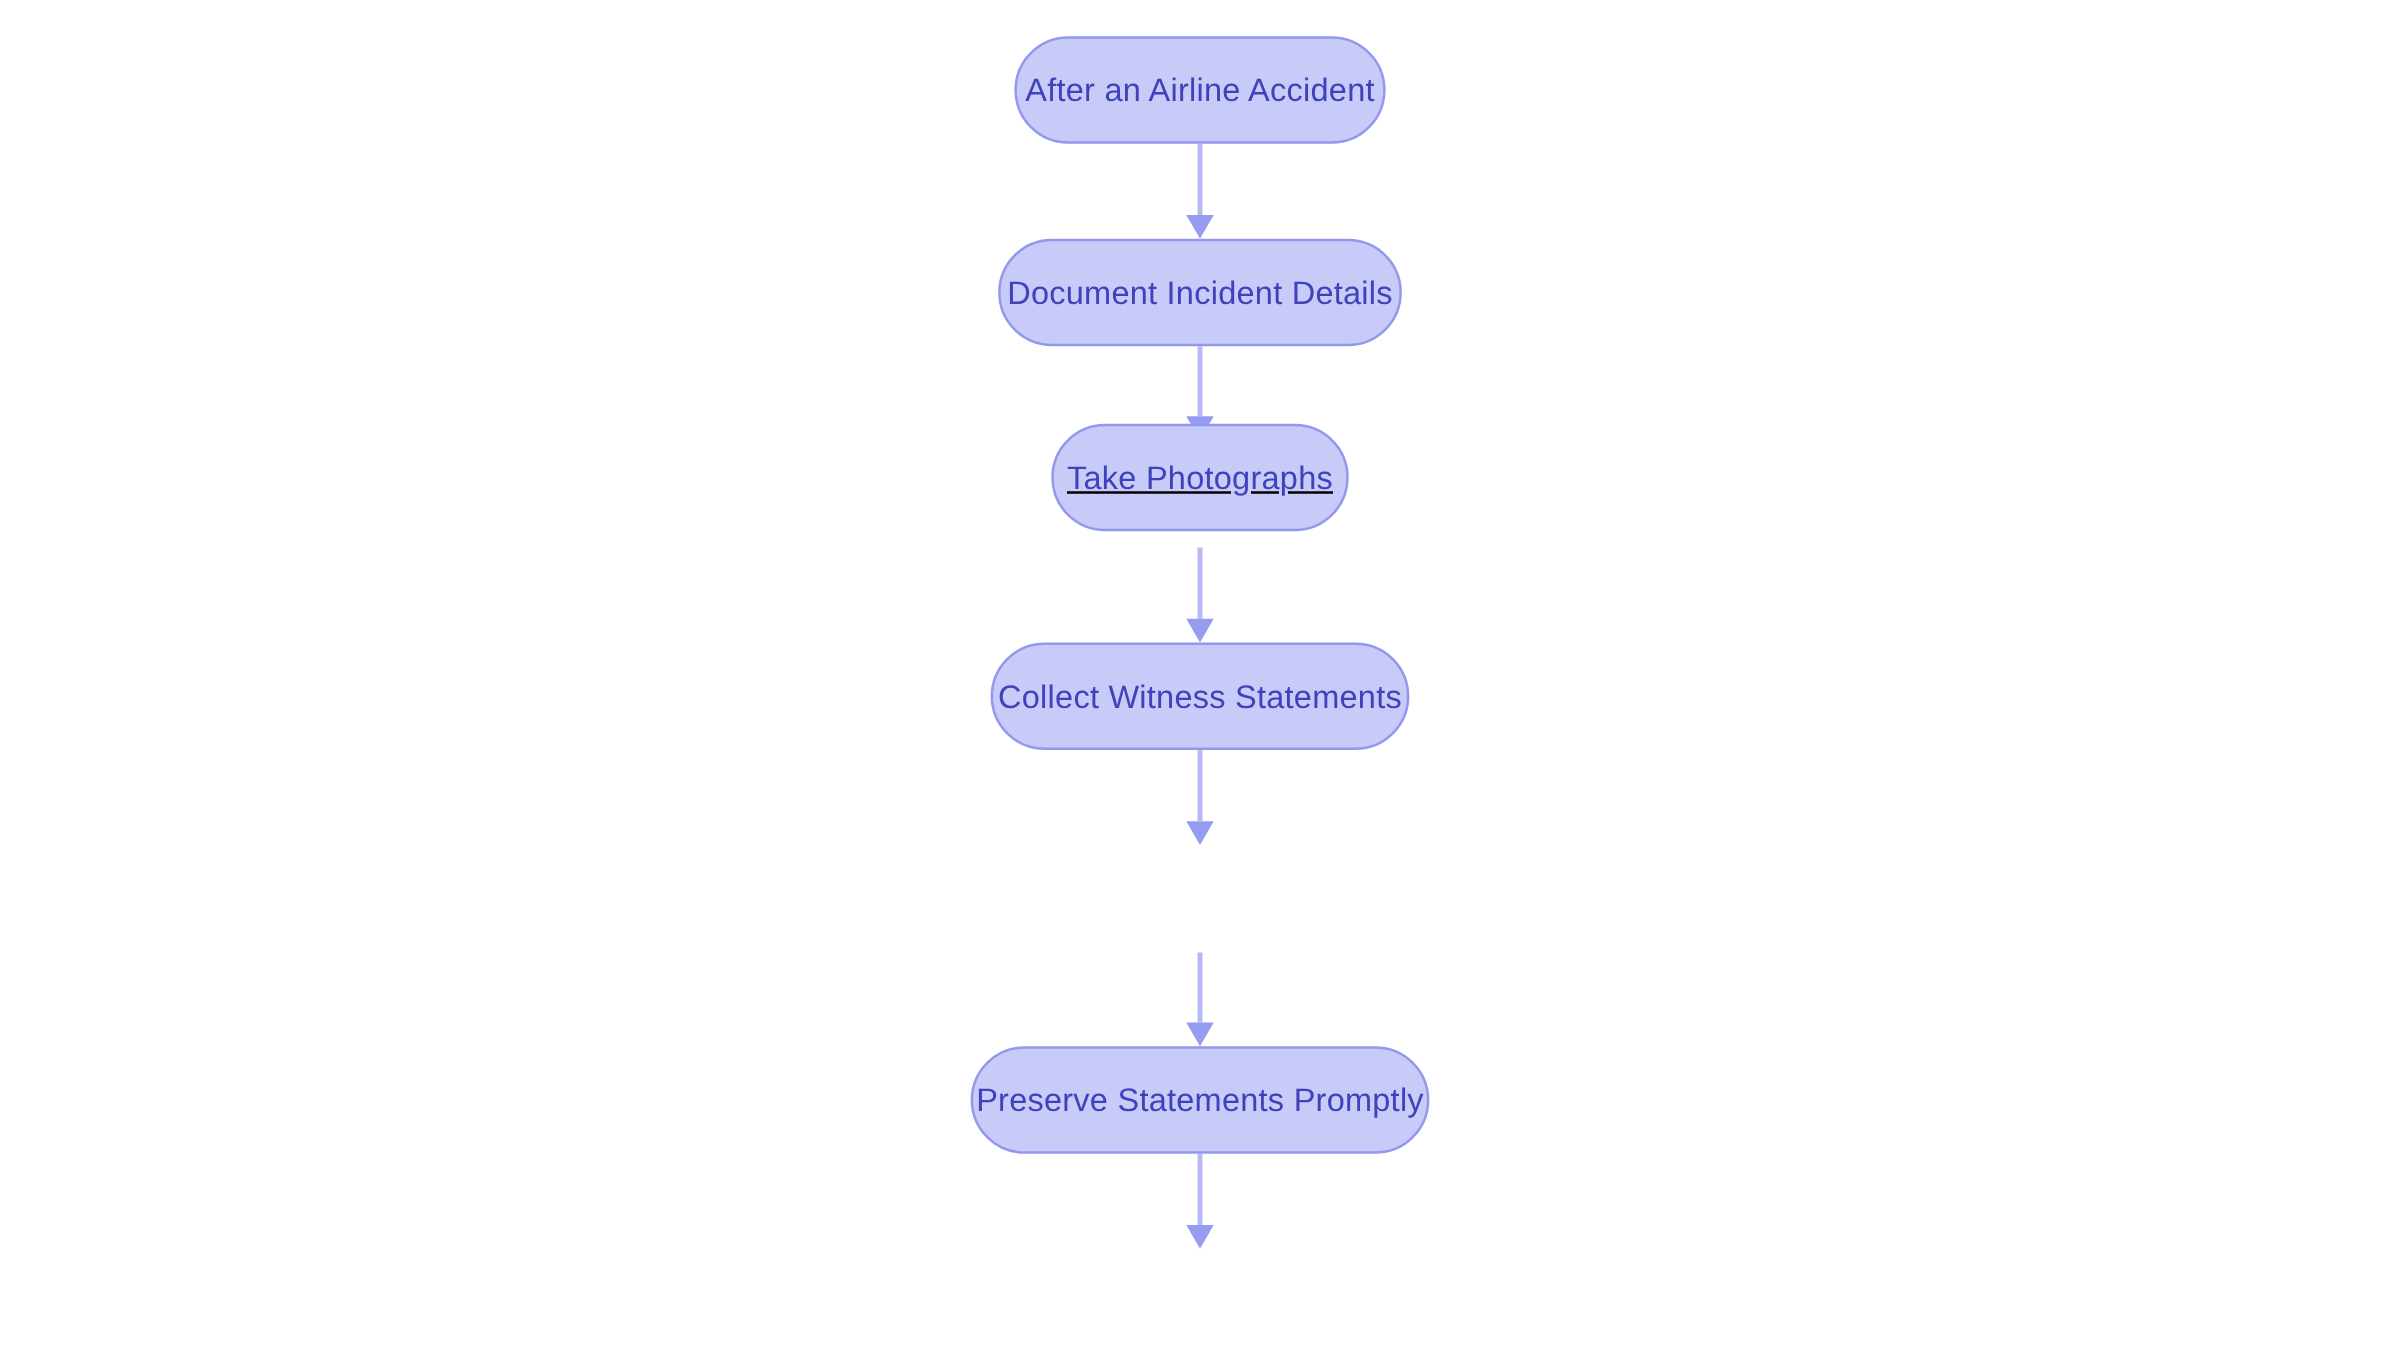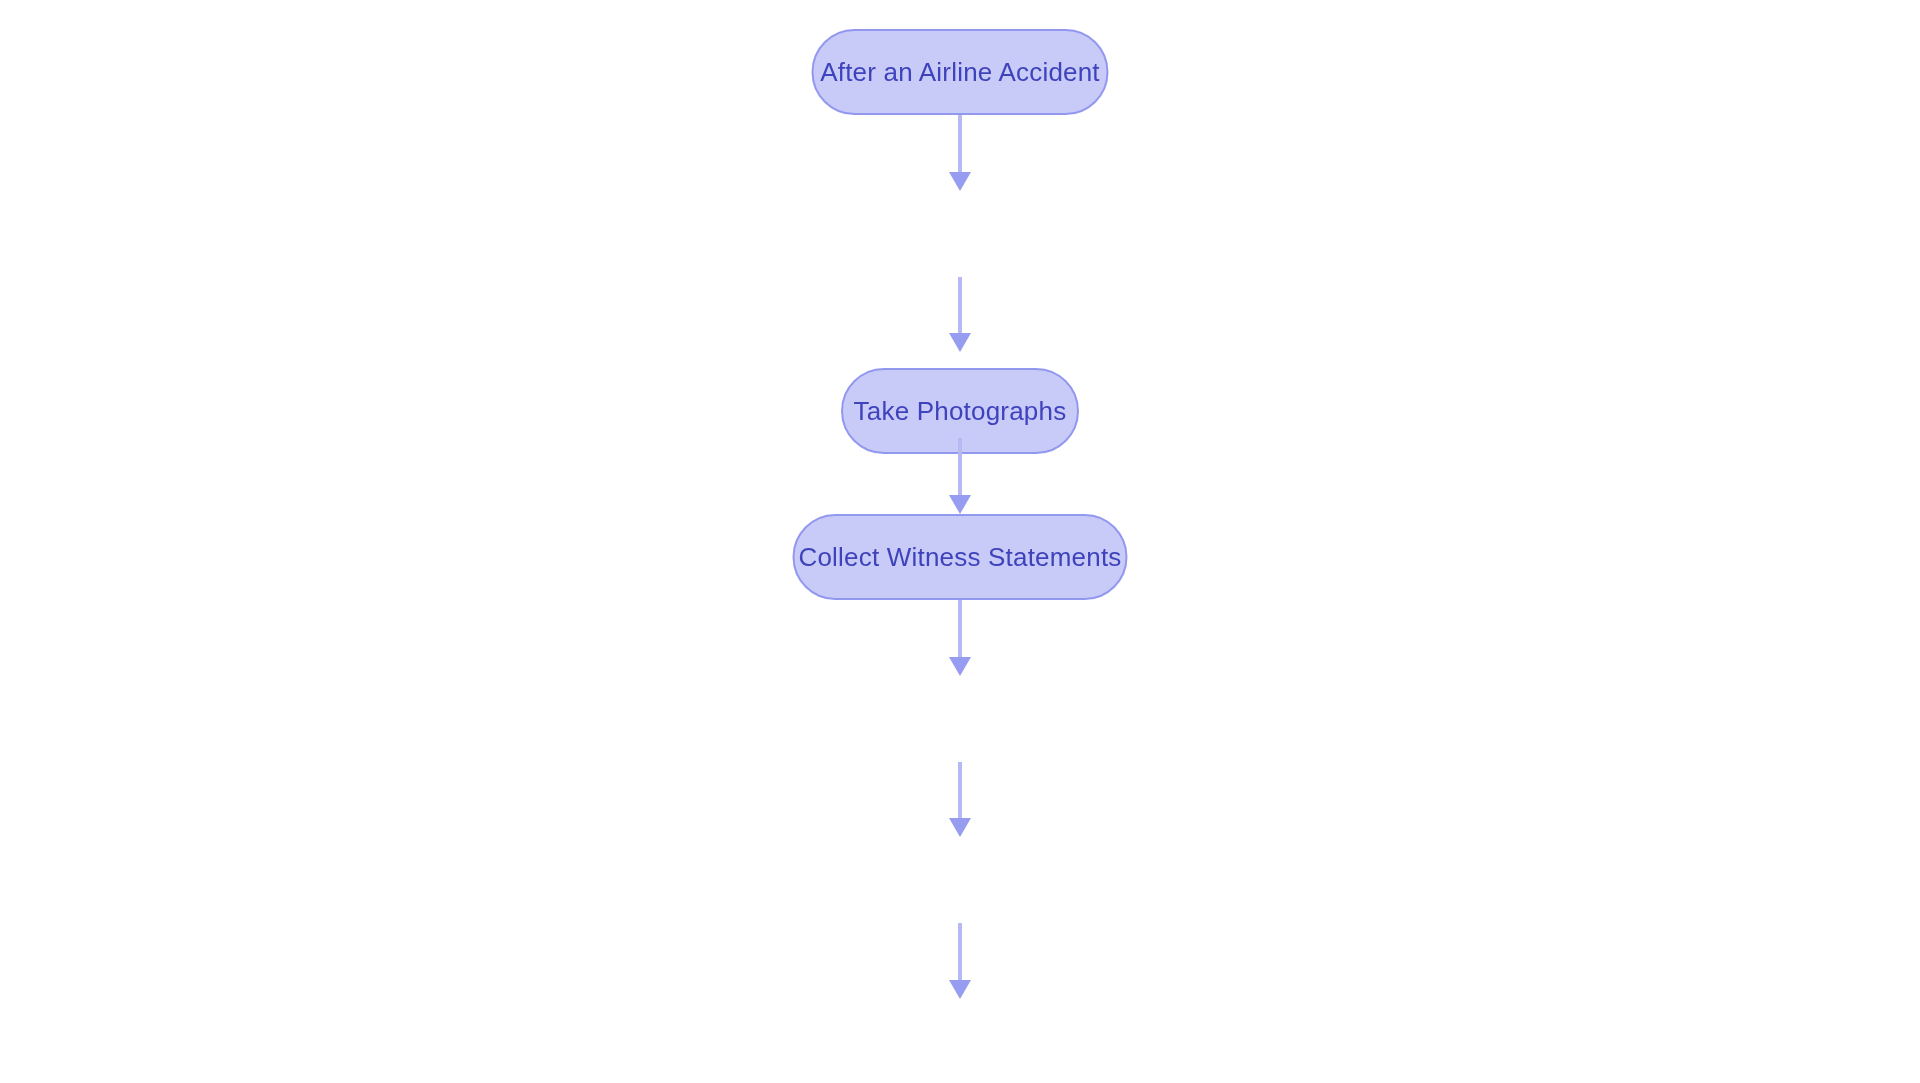--- a/index.html
+++ b/index.html
@@ -39,21 +39,21 @@
   }
   .node span {
     color: var(--node-text);
     font-size: 26px;
     font-weight: 500;
     letter-spacing: 0.2px;
     white-space: nowrap;
   }
   .n1 { top: 12px;  width: 297px; }
   .n2 { top: 174px; width: 323px; }
-  .n3 { top: 351px; width: 238px; }
+  .n3 { top: 322px; width: 238px; text-decoration: underline; }
   .n4 { top: 497px; width: 335px; }
   .n5 { top: 659px; width: 297px; }
   .n6 { top: 820px; width: 367px; }
   .n7 { top: 982px; width: 258px; }
 
   .arrow {
     position: absolute;
     left: 50%;
     transform: translateX(-50%);
     display: flex;
@@ -87,20 +87,23 @@
 
   <div class="node n1">
     <span>After an Airline Accident</span>
   </div>
 
   <div class="arrow a1">
     <div class="line"></div>
     <div class="head"></div>
   </div>
 
+  <div class="node n2">
+    <span>Document Incident Details</span>
+  </div>
 
   <div class="arrow a2">
     <div class="line"></div>
     <div class="head"></div>
   </div>
 
   <div class="node n3">
     <span>Take Photographs</span>
   </div>
 
@@ -117,20 +120,23 @@
     <div class="line"></div>
     <div class="head"></div>
   </div>
 
 
   <div class="arrow a5">
     <div class="line"></div>
     <div class="head"></div>
   </div>
 
+  <div class="node n6">
+    <span>Preserve Statements Promptly</span>
+  </div>
 
   <div class="arrow a6">
     <div class="line"></div>
     <div class="head"></div>
   </div>
 
 
 </div>
 
 </body></html>

